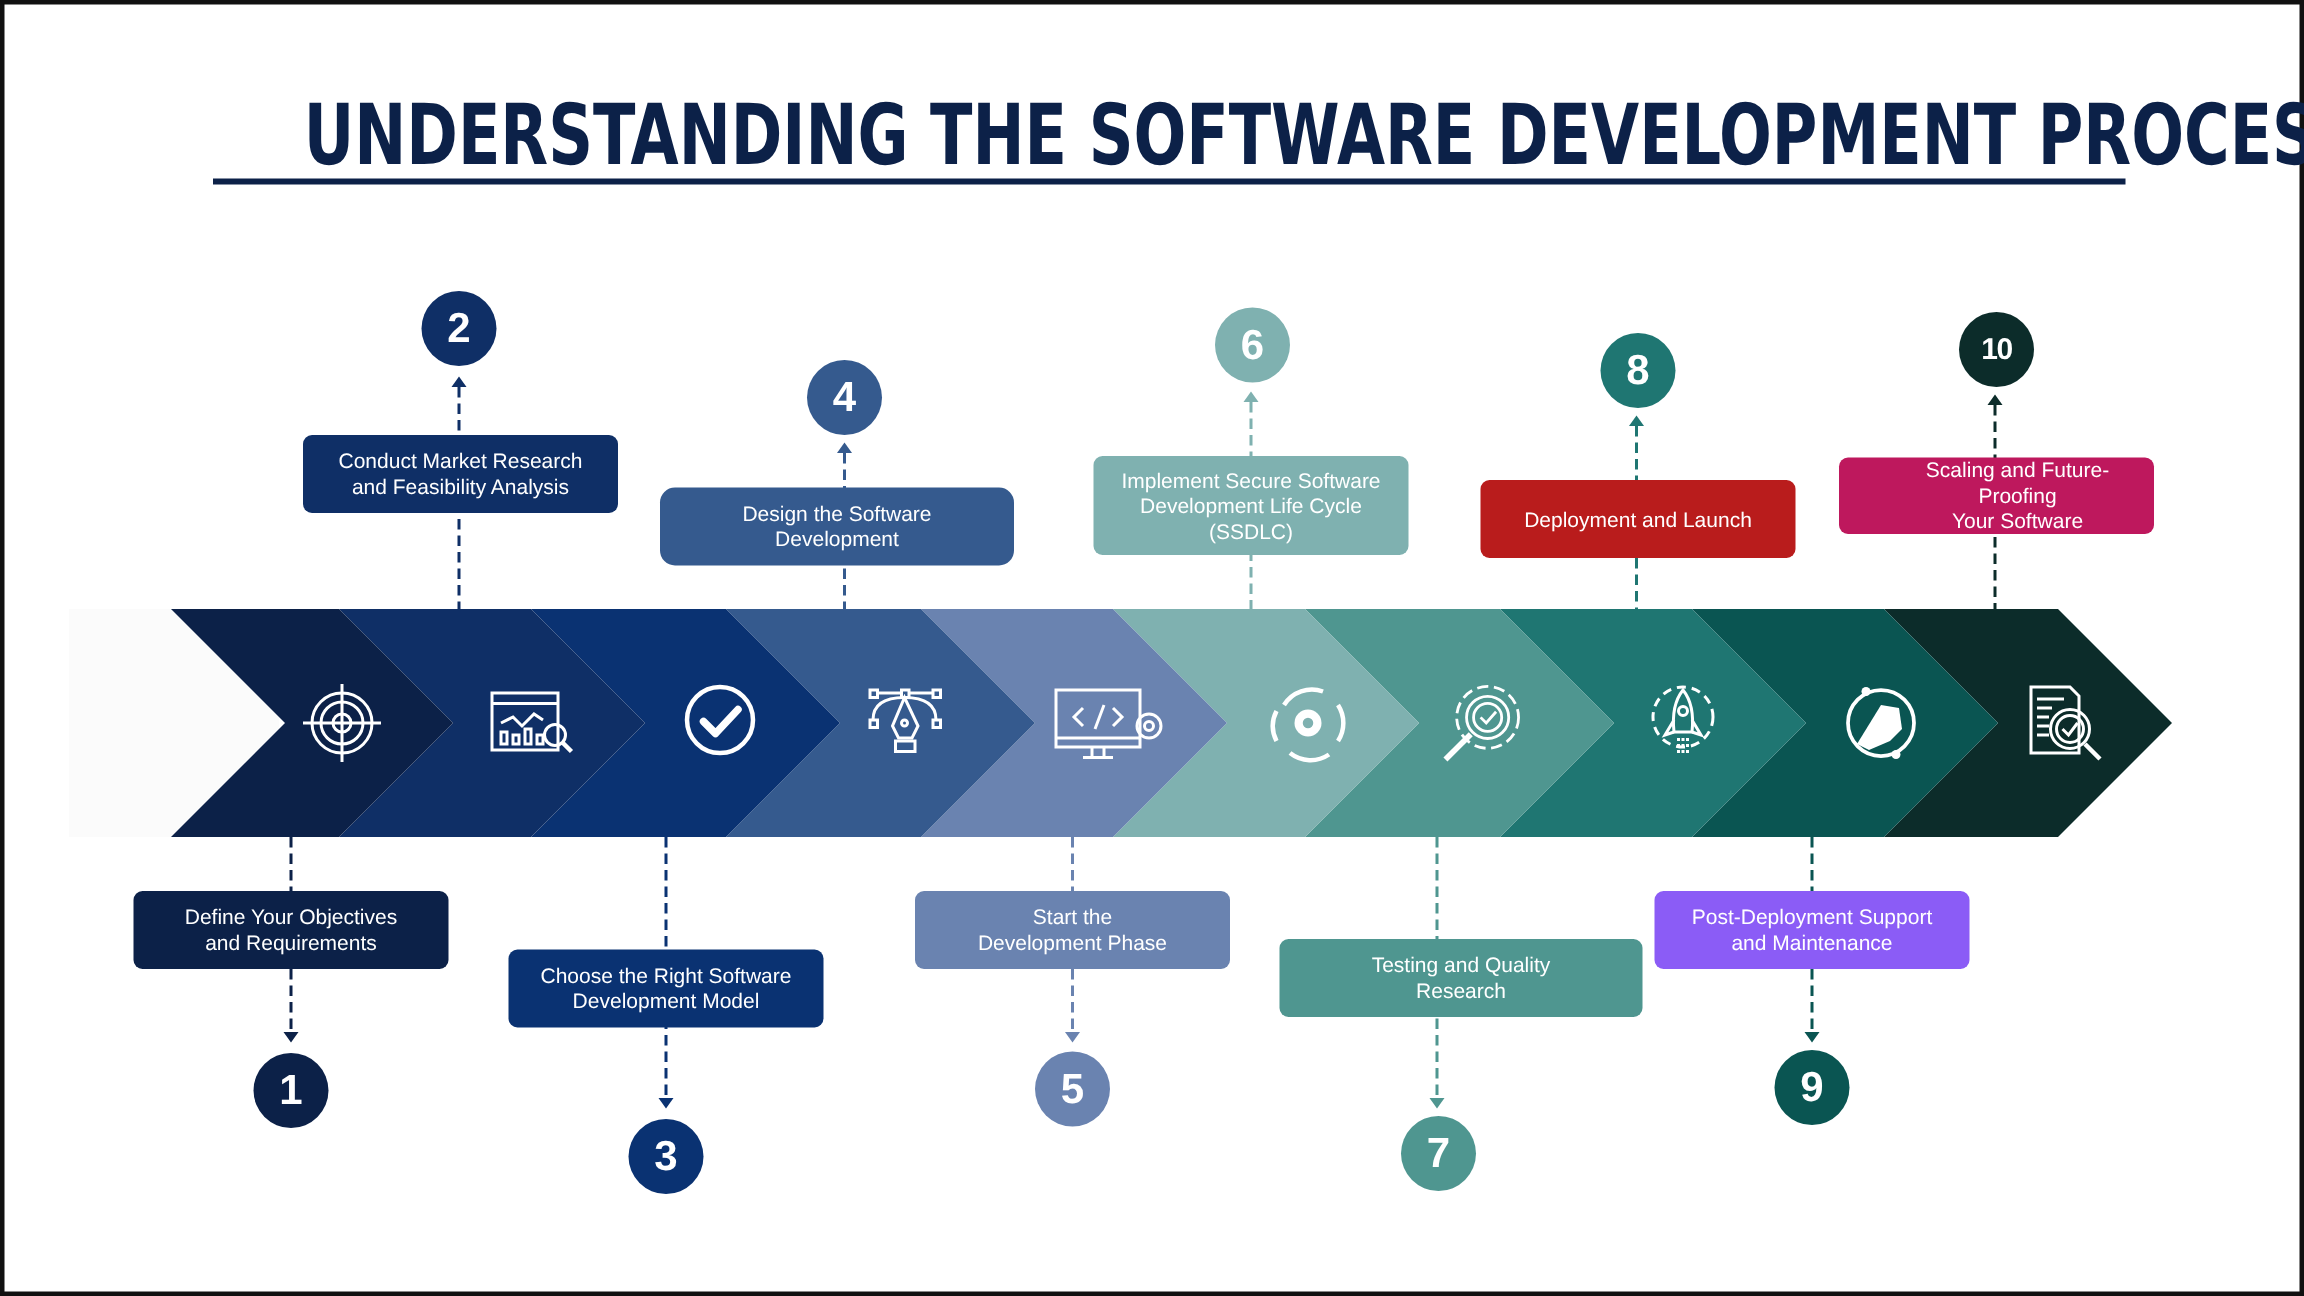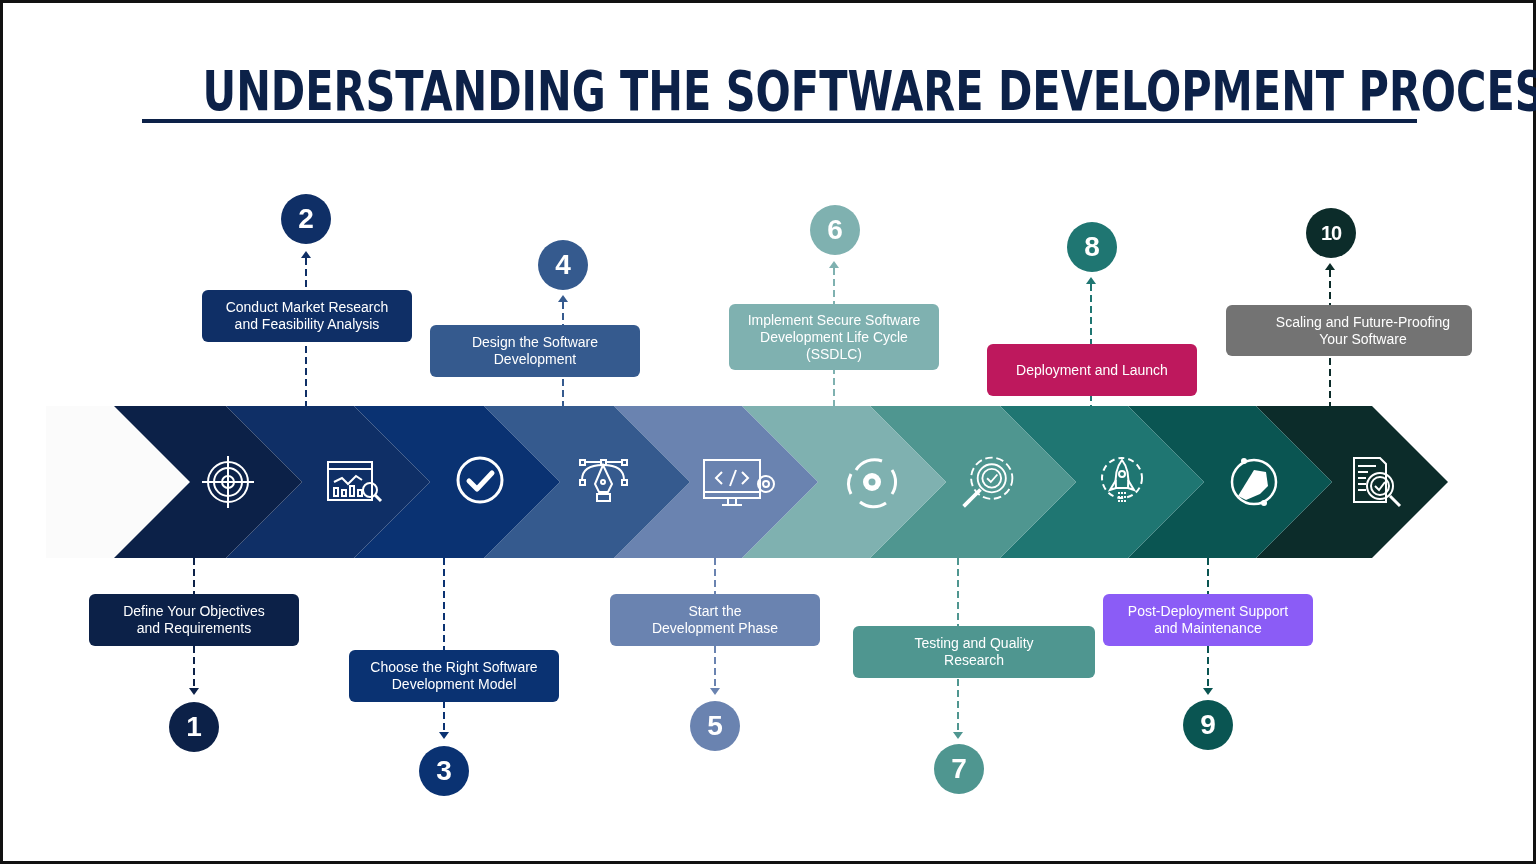--- a/index.html
+++ b/index.html
@@ -202,29 +202,29 @@
 <div class="num" style="left:169px; top:702px; background:#0c2148;">1</div>
 
 <div class="label" style="left:202px; top:290px; width:210px; height:52px; background:#0f2f66;">
   <div>
       <div>Conduct Market Research</div>
       <div>and Feasibility Analysis</div>
     </div>
 </div>
 <div class="num" style="left:281px; top:194px; background:#0f2f66;">2</div>
 
-<div class="label" style="left:339px; top:650px; width:210px; height:52px; background:#0a3272;margin-left:10px;">
+<div class="label" style="left:339px; top:633px; width:210px; height:52px; background:#0a3272;">
   <div>
       <div>Choose the Right Software</div>
       <div>Development Model</div>
     </div>
 </div>
 <div class="num" style="left:419px; top:746px; background:#0a3272;">3</div>
 
-<div class="label" style="left:430px; top:325px; width:210px; height:52px; background:#355a8e;">
+<div class="label" style="left:440px; top:325px; width:236px; height:52px; background:#355a8e;border-radius:10px;">
   <div>
       <div>Design the Software</div>
       <div>Development</div>
     </div>
 </div>
 <div class="num" style="left:538px; top:240px; background:#355a8e;">4</div>
 
 <div class="label" style="left:610px; top:594px; width:210px; height:52px; background:#6a83b0;">
   <div>
       <div>Start the</div>
@@ -243,34 +243,34 @@
 <div class="num" style="left:810px; top:205px; background:#7fb1b0;">6</div>
 
 <div class="label" style="left:853px; top:626px; width:242px; height:52px; background:#4f9690;">
   <div>
       <div>Testing and Quality</div>
       <div>Research</div>
     </div>
 </div>
 <div class="num" style="left:934px; top:744px; background:#4f9690;">7</div>
 
-<div class="label" style="left:987px; top:320px; width:210px; height:52px; background:#be185d;margin-top:24px;">
+<div class="label" style="left:987px; top:320px; width:210px; height:52px; background:#b91c1c;">
   <div>
       <div>Deployment and Launch</div>
     </div>
 </div>
 <div class="num" style="left:1067px; top:222px; background:#1f7672;">8</div>
 
 <div class="label" style="left:1103px; top:594px; width:210px; height:52px; background:#8b5cf6;">
   <div>
       <div>Post-Deployment Support</div>
       <div>and Maintenance</div>
     </div>
 </div>
 <div class="num" style="left:1183px; top:700px; background:#0a5552;">9</div>
 
-<div class="label" style="left:1226px; top:305px; width:246px; height:51px; background:#737373;padding-left:36px;">
+<div class="label" style="left:1226px; top:305px; width:210px; height:51px; background:#be185d;padding-left:36px;">
   <div>
       <div>Scaling and Future-Proofing</div>
       <div>Your Software</div>
     </div>
 </div>
 <div class="num small" style="left:1306px; top:208px; background:#0c2c2a;">10</div>
 
 </body></html>

